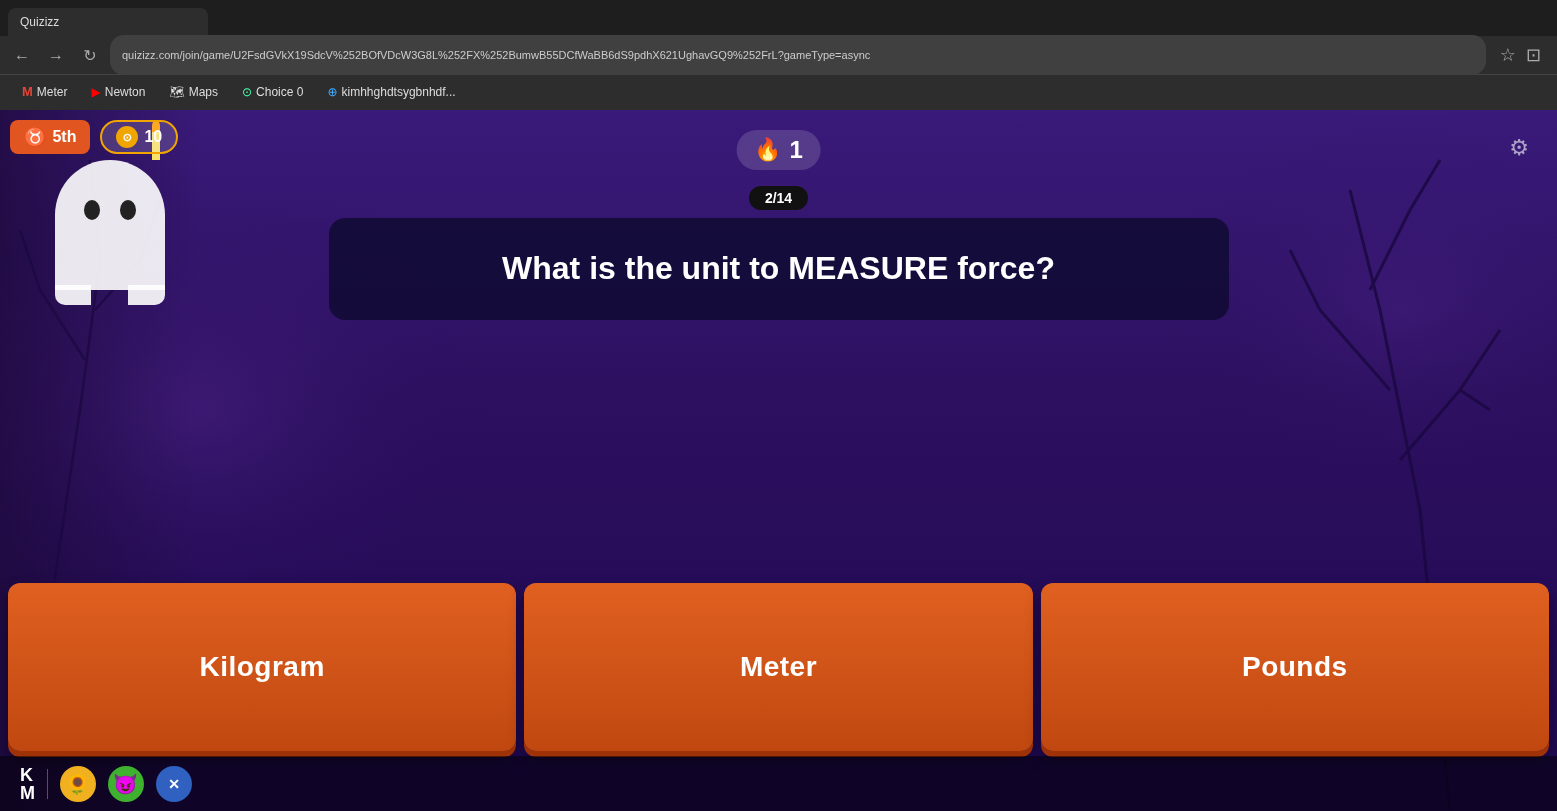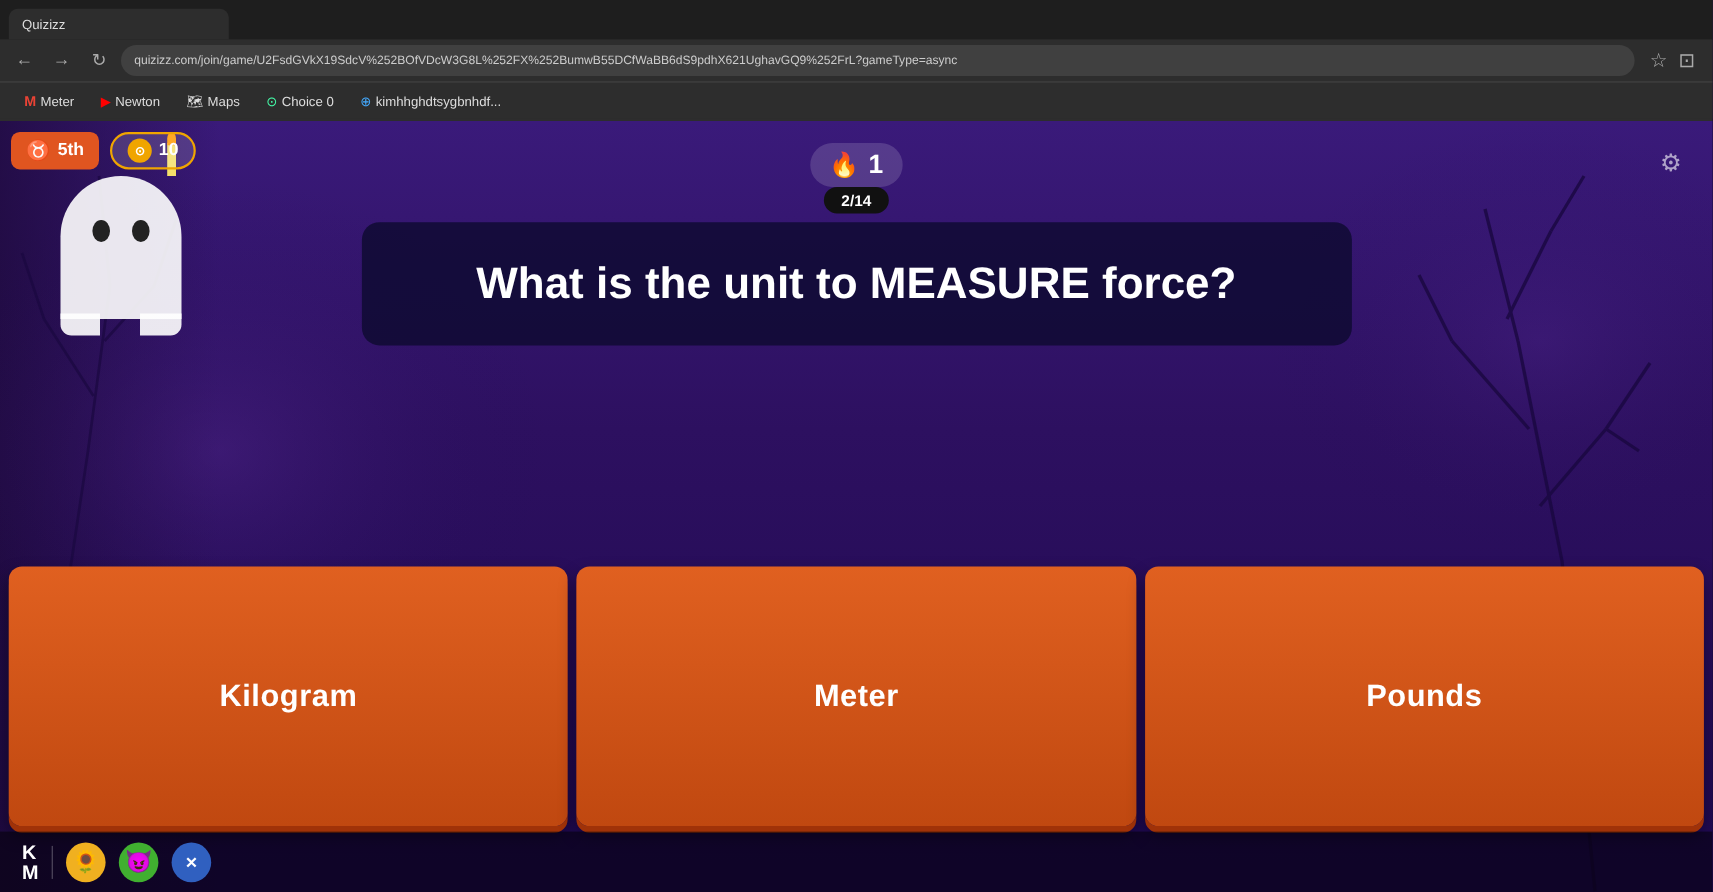--- a/index.html
+++ b/index.html
@@ -57,21 +57,21 @@
       border: none;
       background: transparent;
       color: #aaa;
       font-size: 16px;
       cursor: pointer;
       display: flex; align-items: center; justify-content: center;
     }
 
     .address-bar {
       flex: 1;
-      height: 28px;
+      height: 40px;
       background: #404040;
       border-radius: 14px;
       display: flex;
       align-items: center;
       padding: 0 12px;
       font-size: 11px;
       color: #ccc;
       overflow: hidden;
       white-space: nowrap;
     }
@@ -269,21 +269,21 @@
       background: #f0a500;
       border-radius: 50%;
       display: flex; align-items: center; justify-content: center;
       font-size: 11px;
       font-weight: bold;
     }
 
     
     .question-container {
       position: absolute;
-      top: 60px;
+      top: 76px;
       left: 50%;
       transform: translateX(-50%);
       width: 900px;
       z-index: 10;
     }
 
     .question-progress {
       text-align: center;
       margin-bottom: 8px;
     }
@@ -300,39 +300,39 @@
 
     .question-box {
       background: rgba(15, 10, 50, 0.85);
       border-radius: 16px;
       padding: 30px 40px;
       text-align: center;
     }
 
     .question-text {
       color: white;
-      font-size: 40px;
+      font-size: 32px;
       font-weight: 600;
       line-height: 1.3;
     }
 
     
     .answers-grid {
       position: absolute;
       bottom: 60px;
       left: 0; right: 0;
       display: flex;
       gap: 8px;
       padding: 0 8px;
       z-index: 10;
     }
 
     .answer-btn {
       flex: 1;
-      height: 236px;
+      height: 168px;
       background: linear-gradient(180deg, #e06020 0%, #c04810 100%);
       border: none;
       border-radius: 12px;
       color: white;
       font-size: 28px;
       font-weight: 600;
       cursor: pointer;
       display: flex;
       align-items: center;
       justify-content: center;

